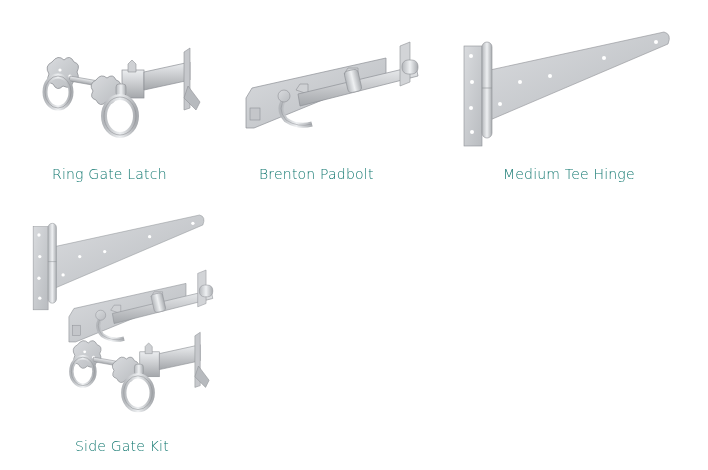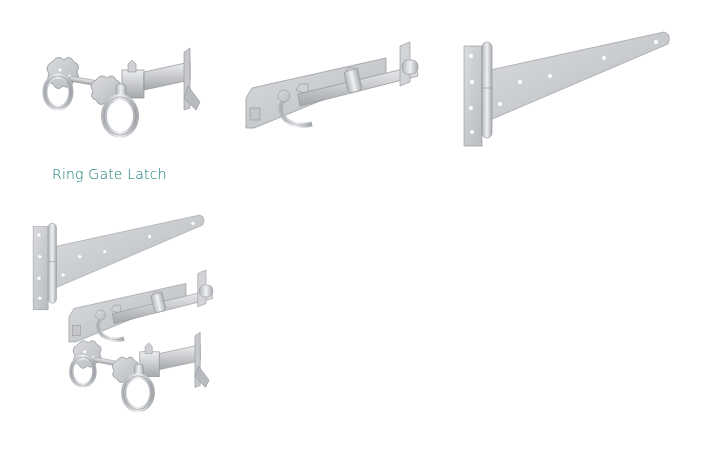--- a/index.html
+++ b/index.html
@@ -92,31 +92,34 @@
   <svg style="left:30px;top:40px;" width="180" height="120" viewBox="0 0 180 120">
     <use href="#latch"></use>
   </svg>
   <span class="label" style="left:52px;top:166px;">Ring Gate Latch</span>
 </div>
 
 <div class="item" style="left:236px;top:0;width:214px;height:200px;">
   <svg style="left:0px;top:30px;" width="190" height="110" viewBox="0 0 190 110">
     <use href="#padbolt"></use>
   </svg>
+  <span class="label" style="left:23px;top:166px;">Brenton Padbolt</span>
 </div>
 
 <div class="item" style="left:450px;top:0;width:258px;height:200px;">
   <svg style="left:14px;top:32px;" width="210" height="125" viewBox="0 0 210 125">
     <use href="#hinge"></use>
   </svg>
+  <span class="label" style="left:53px;top:166px;">Medium Tee Hinge</span>
 </div>
 
 <div class="item" style="left:0;top:200px;width:260px;height:270px;">
   <svg style="left:33px;top:15px;" width="175" height="104" viewBox="0 0 210 125">
     <use href="#hinge"></use>
   </svg>
   <svg style="left:60px;top:60px;" width="160" height="92" viewBox="0 0 190 110">
     <use href="#padbolt"></use>
   </svg>
   <svg style="left:58px;top:125px;" width="160" height="107" viewBox="0 0 180 120">
     <use href="#latch"></use>
   </svg>
+  <span class="label" style="left:75px;top:238px;">Side Gate Kit</span>
 </div>
 
 </body></html>

